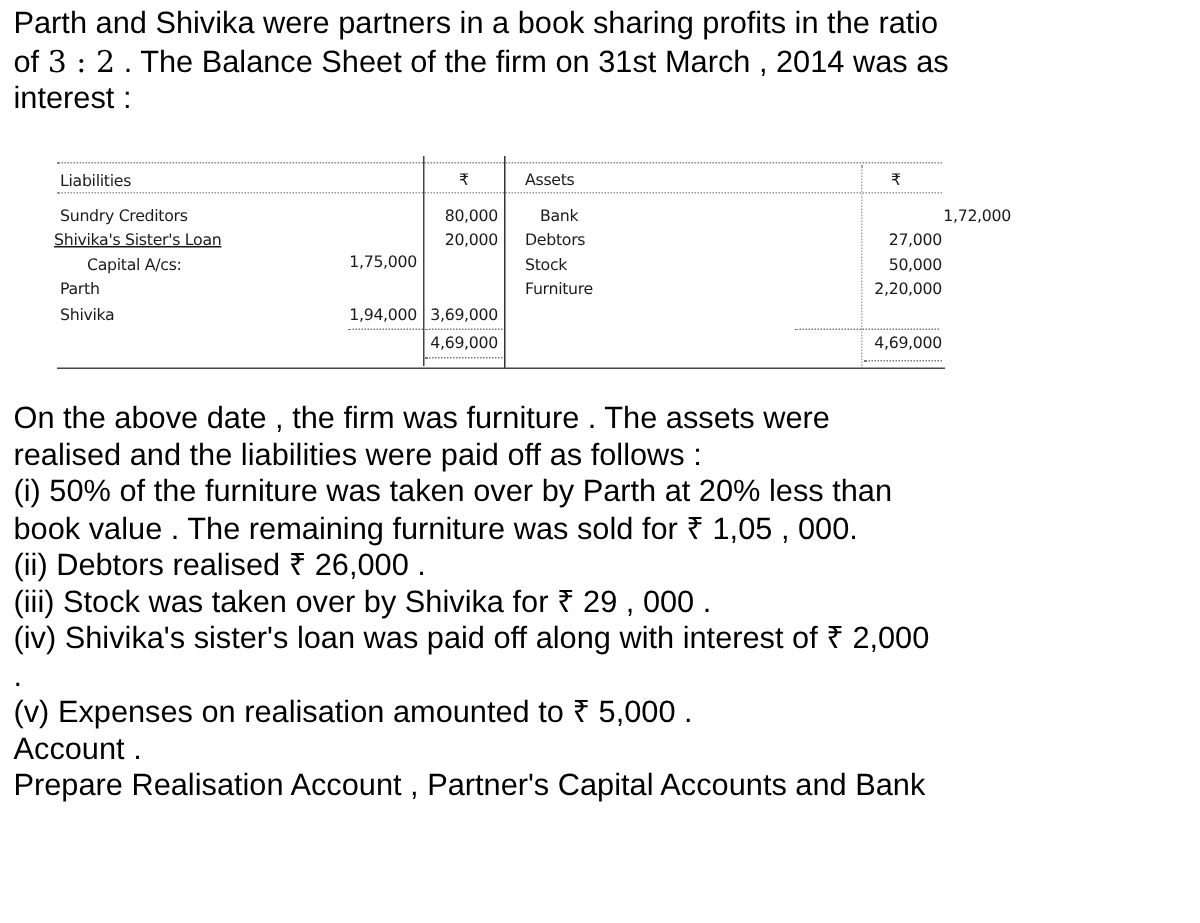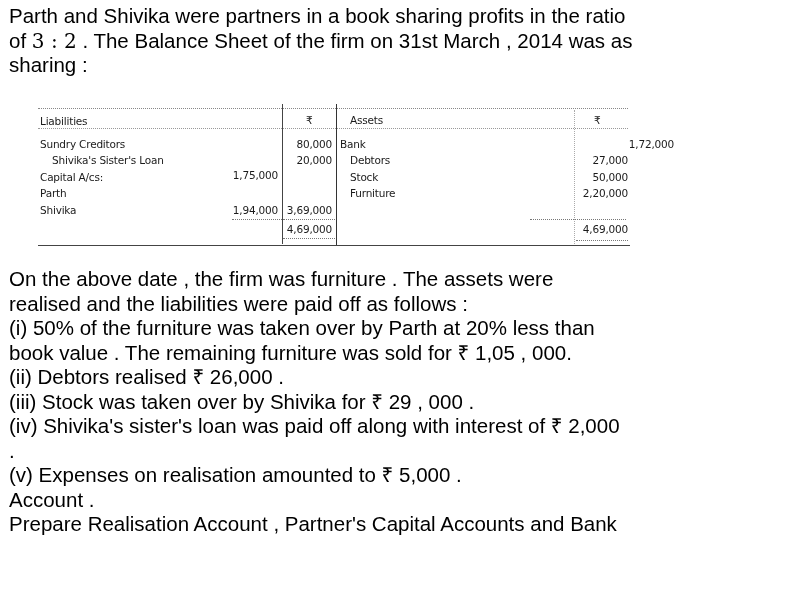--- a/index.html
+++ b/index.html
@@ -65,64 +65,64 @@
     height: 0;
     border-top: 1px dotted #777;
   }
 </style>
 </head>
 <body>
 
 <div id="intro" class="para">
   <span class="line">Parth and Shivika were partners in a book sharing profits in the ratio</span>
   <span class="line"><span>of</span> <span class="ratio">3 : 2</span> <span>. The Balance Sheet of the firm on 31st March , 2014 was as</span></span>
-  <span class="line">sharing :</span>
+  <span class="line">interest :</span>
 </div>
 
 <div class="sheet">
 
   <div class="hline" style="top:6px; width:590px; border-top:1px dotted #888;"></div>
 
   <div class="hline" style="top:26px; width:590px; border-top:1px dotted #999;"></div>
 
   <div class="vline" style="left:246px; top:2px; height:140px;"></div>
   <div class="vline" style="left:300px; top:2px; height:142px; border-left:1.5px solid #333;"></div>
   <div class="vline" style="left:538px; top:8px; height:136px; border-left:1px dotted #aaa;"></div>
 
   <div class="cell" style="left:4px; top:13px;text-align:right;">Liabilities</div>
   <div class="cell" style="left:270px; top:12px;">₹</div>
   <div class="cell" style="left:314px; top:12px;">Assets</div>
   <div class="cell" style="left:558px; top:12px;">₹</div>
 
   <div class="cell" style="left:4px; top:36px;">Sundry Creditors</div>
   <div class="cell r" style="left:248px; top:36px; width:48px;">80,000</div>
 
-  <div class="cell" style="left:16px; top:52px;">Shivika's Sister's Loan</div>
+  <div class="cell" style="left:0; top:52px;text-decoration:underline;">Shivika's Sister's Loan</div>
   <div class="cell r" style="left:248px; top:52px; width:48px;">20,000</div>
 
-  <div class="cell" style="left:4px; top:69px;">Capital A/cs:</div>
+  <div class="cell" style="left:22px; top:69px;">Capital A/cs:</div>
 
   <div class="cell" style="left:4px; top:85px;">Parth</div>
   <div class="cell r" style="left:190px; top:67px; width:52px;">1,75,000</div>
 
   <div class="cell" style="left:4px; top:102px;">Shivika</div>
   <div class="cell r" style="left:190px; top:102px; width:52px;">1,94,000</div>
   <div class="cell r" style="left:248px; top:102px; width:48px;">3,69,000</div>
 
   <div class="dashline" style="left:196px; top:117px; width:50px;"></div>
   <div class="dashline" style="left:247px; top:117px; width:52px;"></div>
   <div class="dashline" style="left:494px; top:117px; width:96px;"></div>
 
   <div class="cell r" style="left:248px; top:121px; width:48px;">4,69,000</div>
   <div class="cell r" style="left:540px; top:121px; width:52px;">4,69,000</div>
 
   <div class="dashline" style="left:247px; top:136px; width:52px;"></div>
   <div class="dashline" style="left:540px; top:138px; width:52px;"></div>
 
-  <div class="cell" style="left:304px; top:36px;">Bank</div>
+  <div class="cell" style="left:324px; top:36px;">Bank</div>
   <div class="cell r" style="left:540px; top:36px; width:52px;margin-left:46px;">1,72,000</div>
 
   <div class="cell" style="left:314px; top:52px;">Debtors</div>
   <div class="cell r" style="left:540px; top:52px; width:52px;">27,000</div>
 
   <div class="cell" style="left:314px; top:69px;">Stock</div>
   <div class="cell r" style="left:540px; top:69px; width:52px;">50,000</div>
 
   <div class="cell" style="left:314px; top:85px;">Furniture</div>
   <div class="cell r" style="left:540px; top:85px; width:52px;">2,20,000</div>

